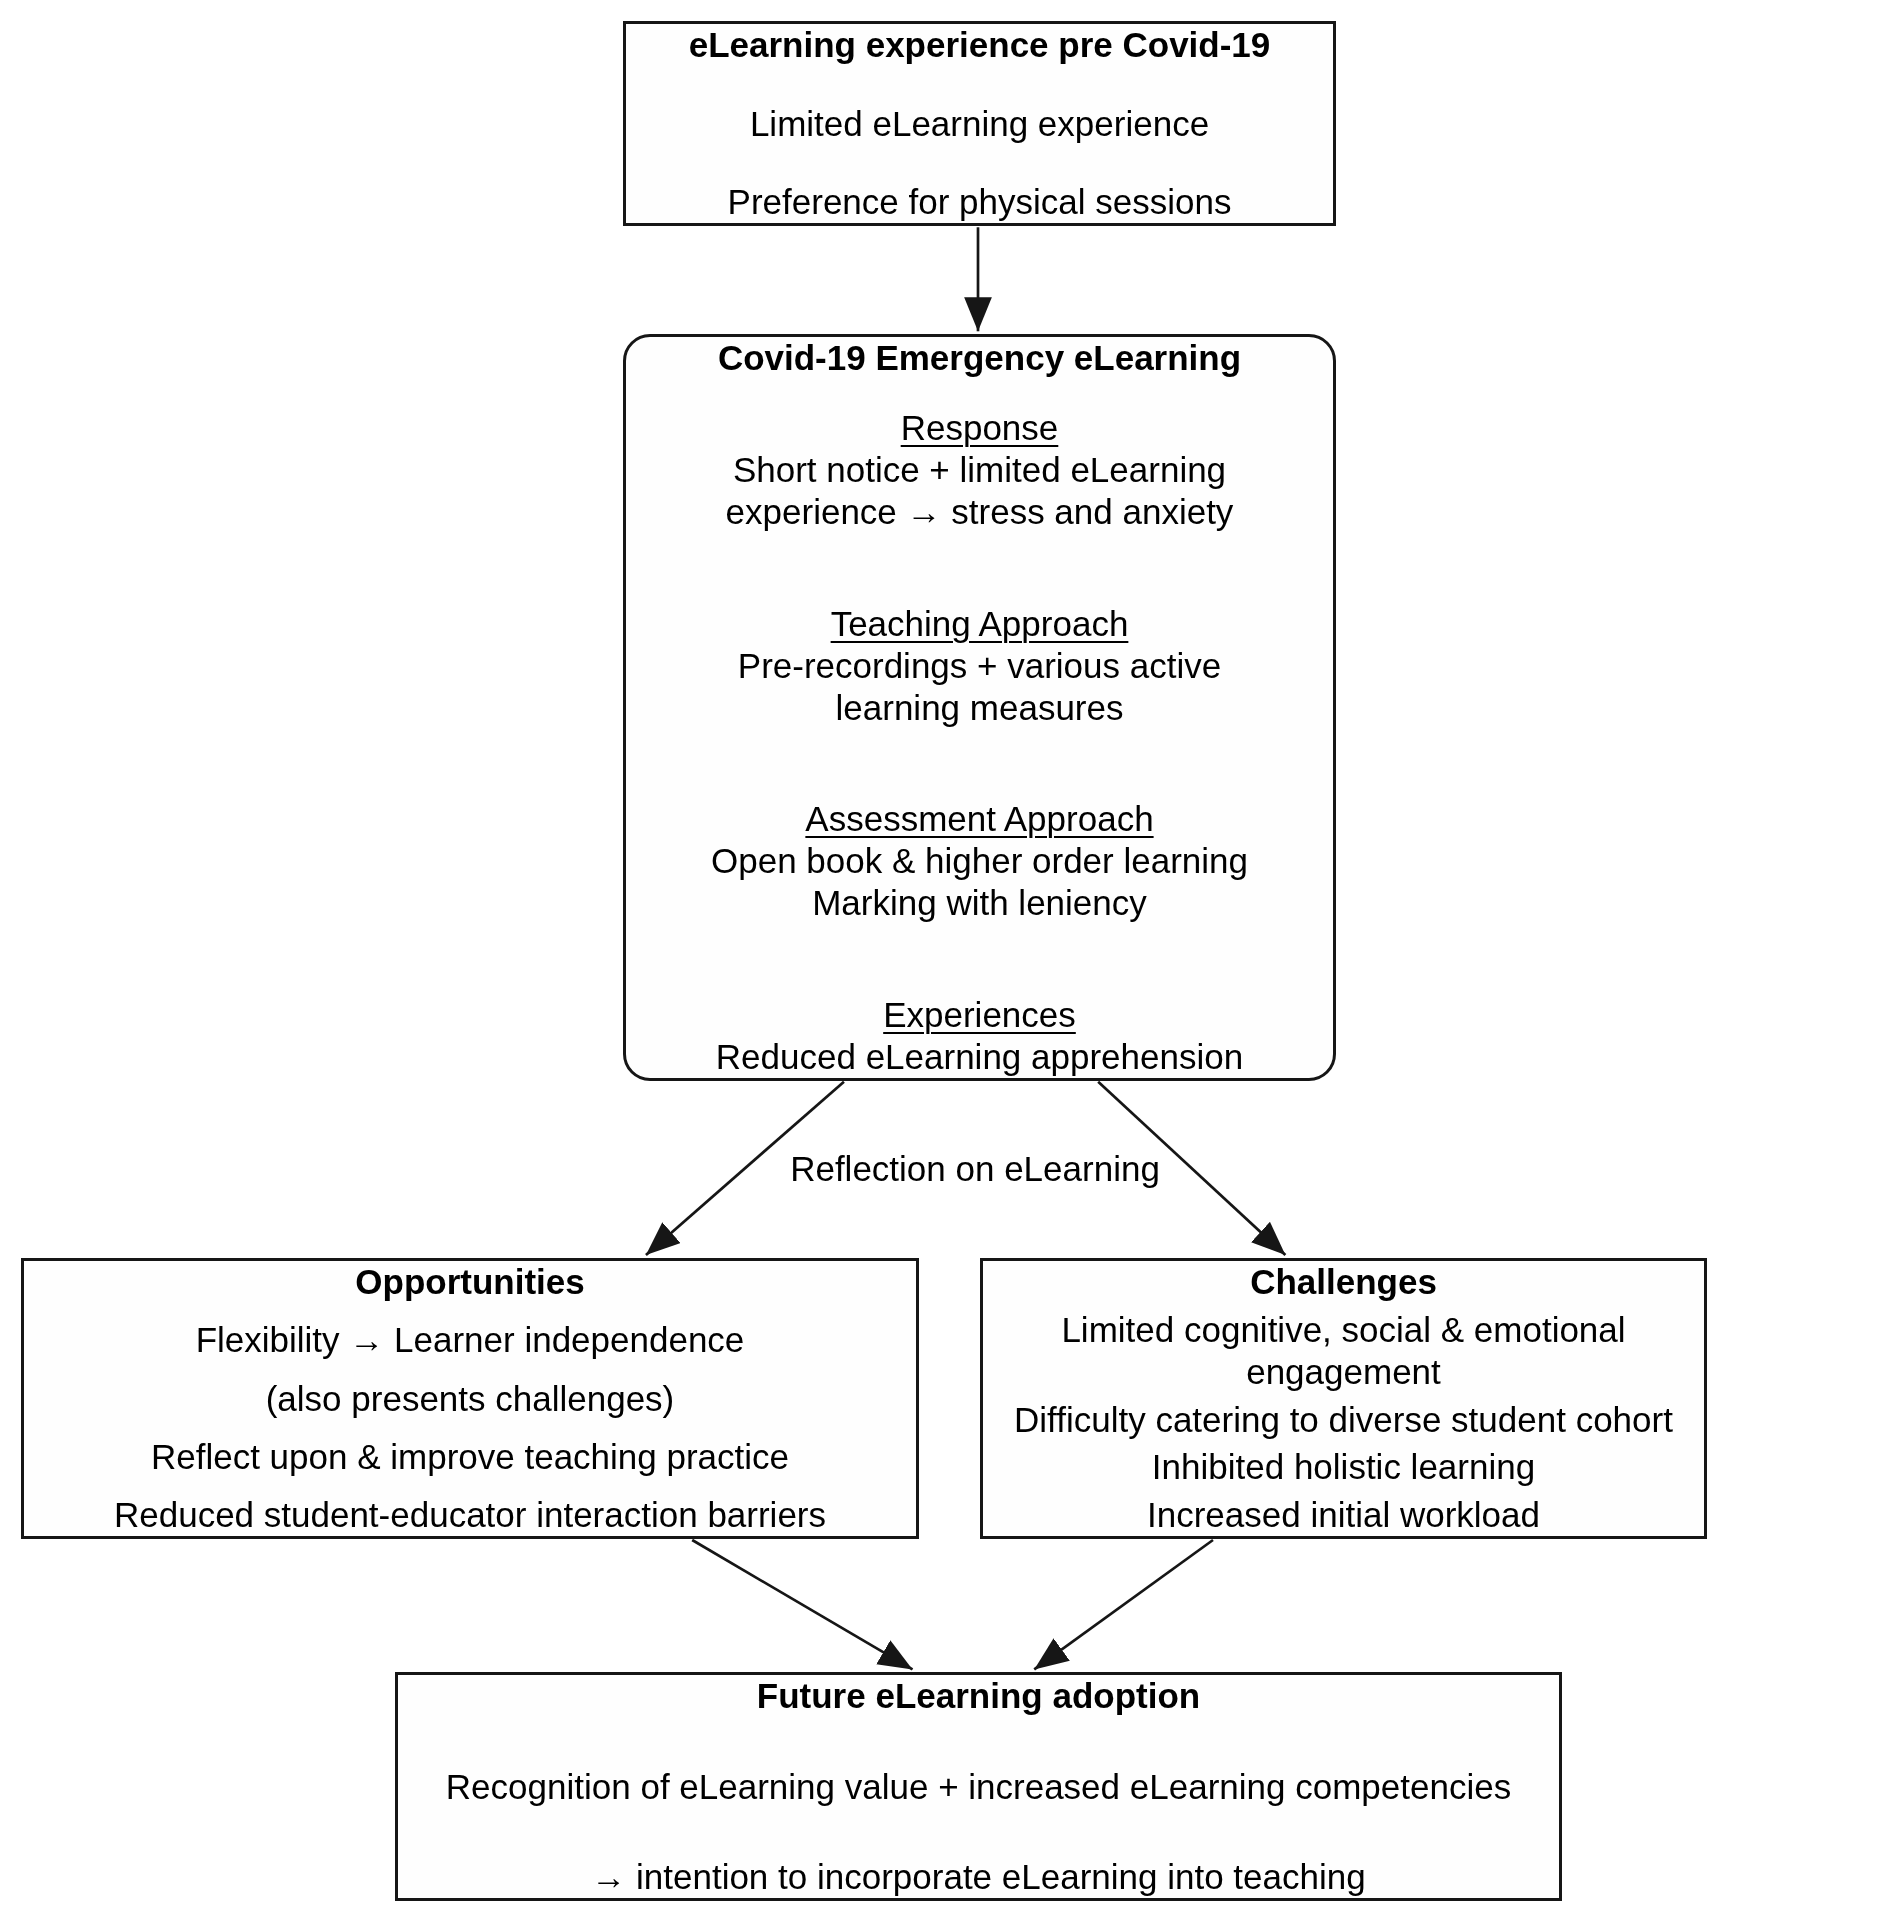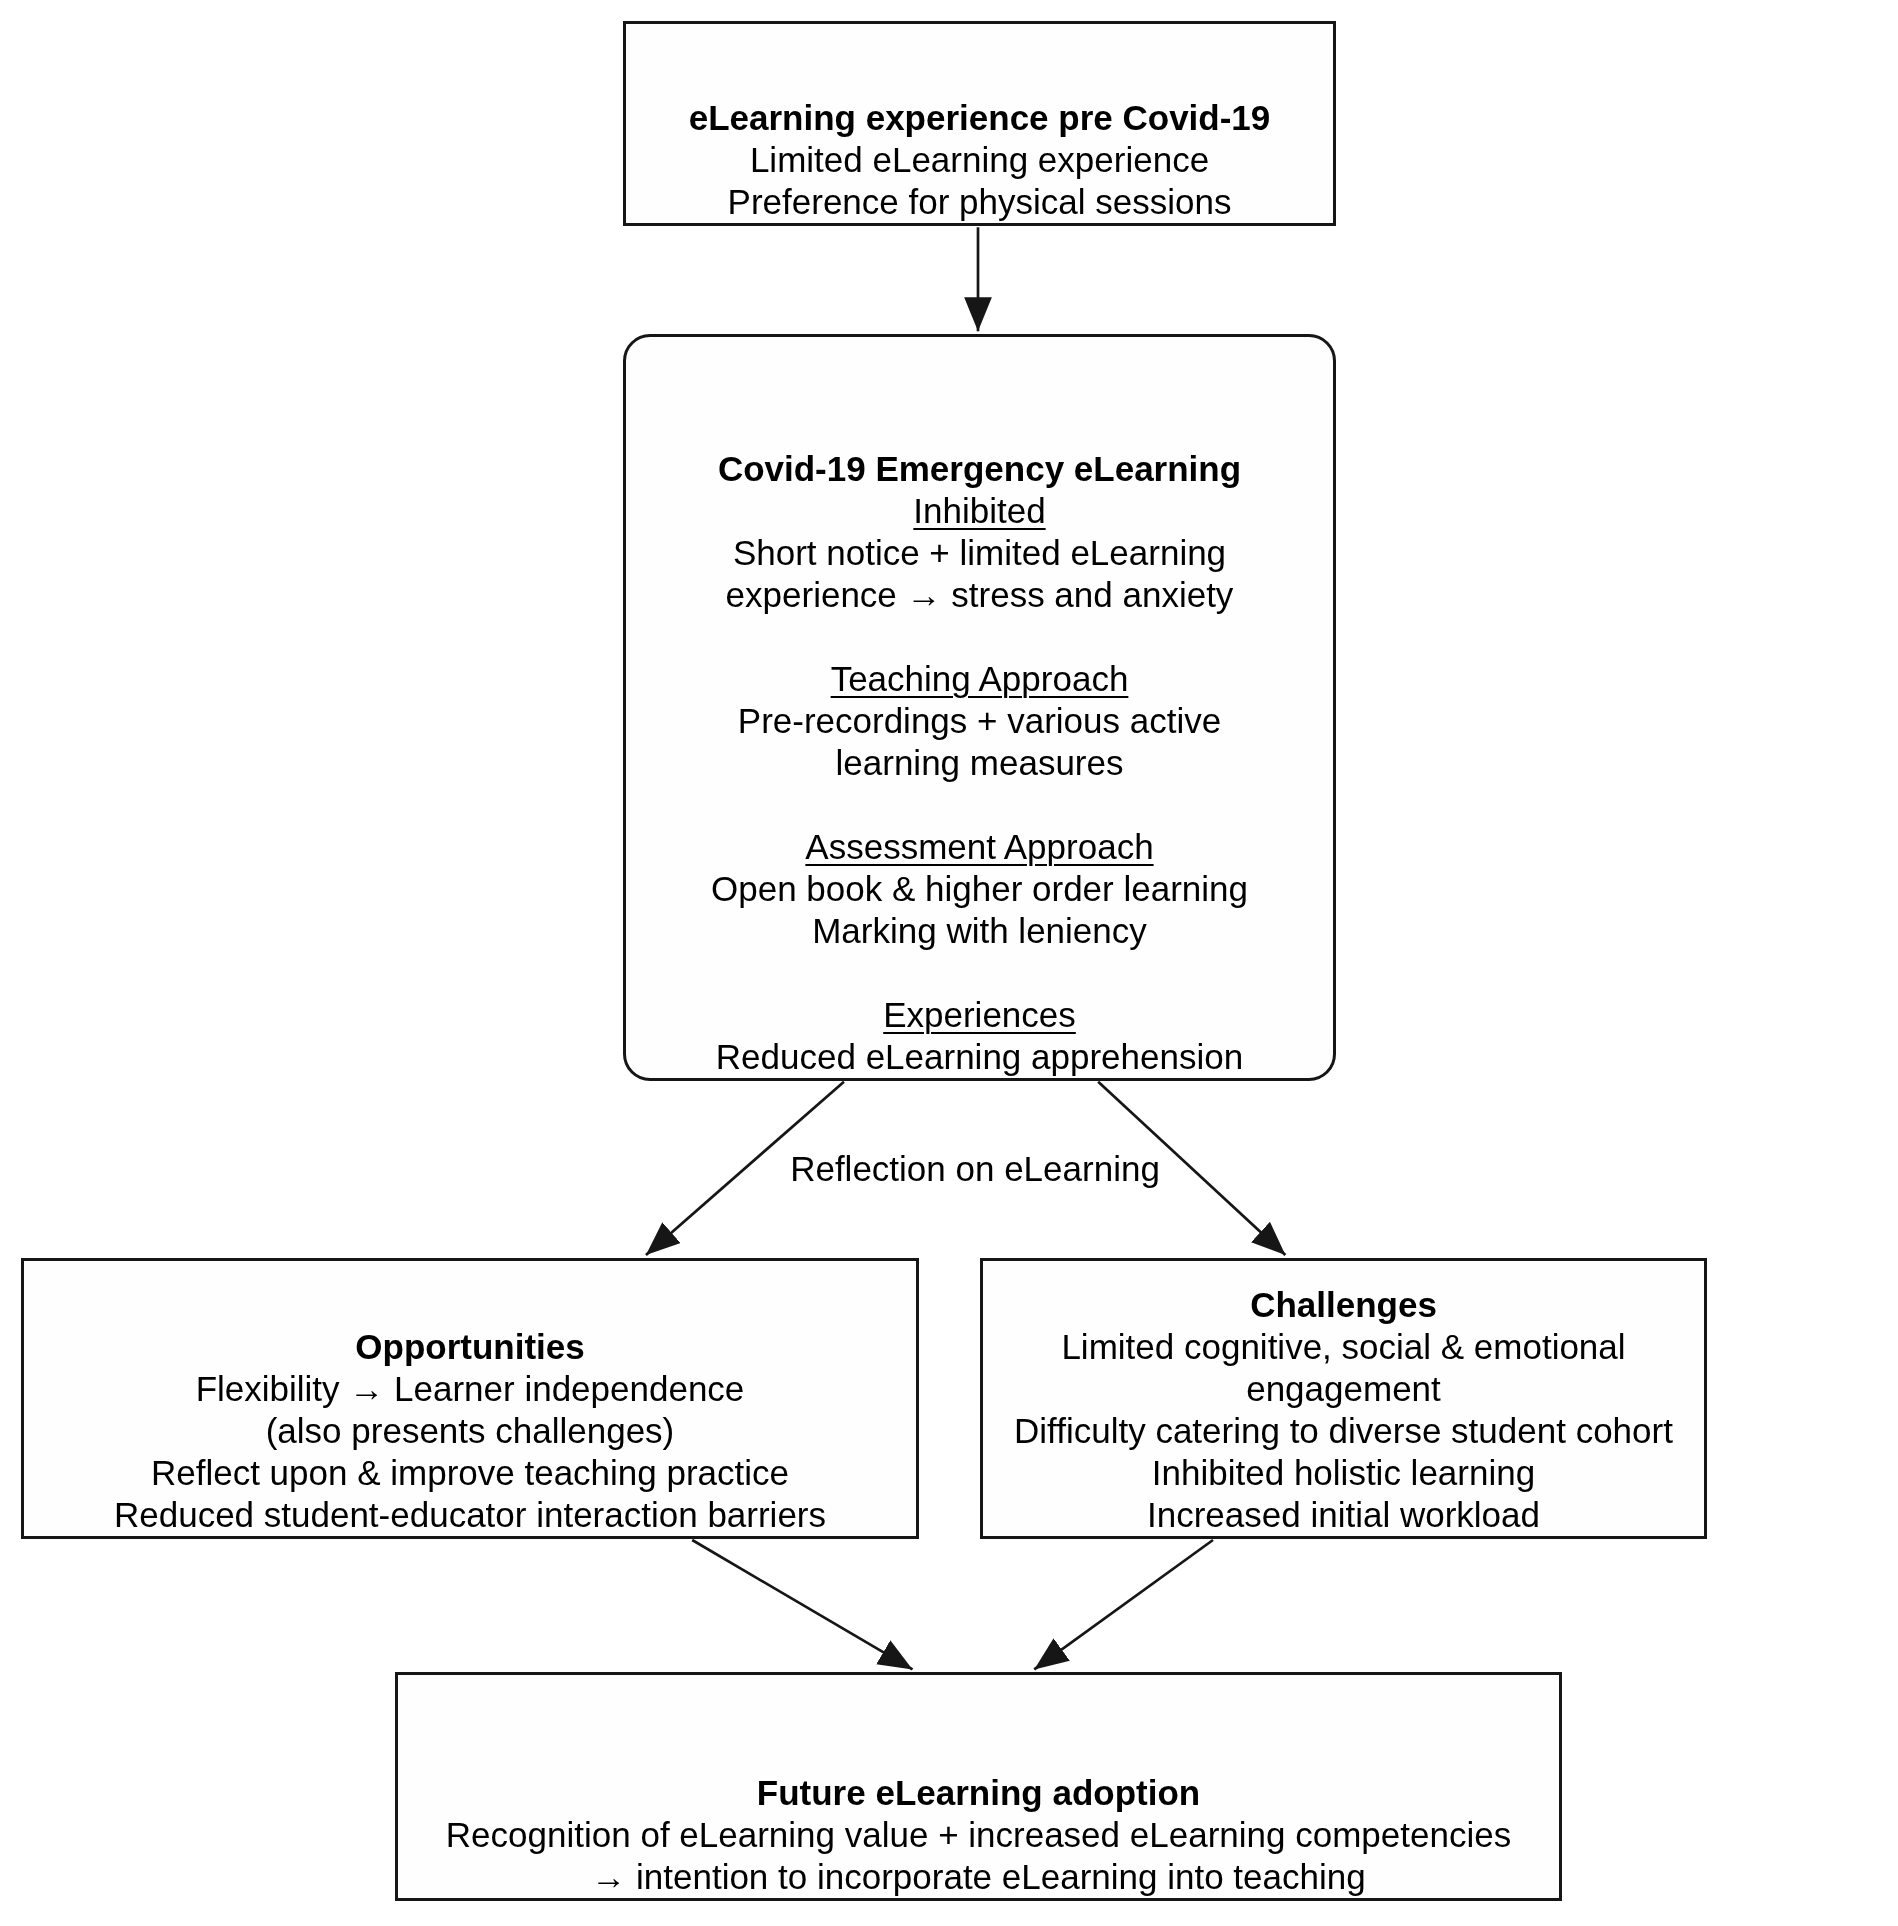--- a/index.html
+++ b/index.html
@@ -11,21 +11,21 @@
     font-family: "Liberation Sans", "DejaVu Sans", sans-serif;
     color: #000000;
   }
   .dbox {
     position: absolute;
     box-sizing: border-box;
     border: 3.1px solid #161616;
     background: #fefefe;
     display: flex;
     flex-direction: column;
-    justify-content: flex-end;
+    justify-content: space-between;
     align-items: center;
     text-align: center;
     font-size: 35px;
     line-height: 42px;
   }
   .dbox .title { font-weight: bold; }
   .heading { text-decoration: underline; text-decoration-thickness: 2.3px; text-underline-offset: 5.4px; }
   .section { margin-top: 42px; }
   .section.first { margin-top: 0; }
   #box-pre        { left: 623px;  top: 21px;   width: 713px;  height: 205px; }
@@ -68,21 +68,21 @@
 
   <div class="dbox" id="box-pre">
     <div class="title">eLearning experience pre Covid-19</div>
     <div>Limited eLearning experience</div>
     <div>Preference for physical sessions</div>
   </div>
 
   <div class="dbox" id="box-emergency">
     <div class="title">Covid-19 Emergency eLearning</div>
     <div class="section first">
-      <div class="heading">Inhibited</div>
+      <div class="heading">Response</div>
       <div>Short notice + limited eLearning</div>
       <div>experience → stress and anxiety</div>
     </div>
     <div class="section">
       <div class="heading">Teaching Approach</div>
       <div>Pre-recordings + various active</div>
       <div>learning measures</div>
     </div>
     <div class="section">
       <div class="heading">Assessment Approach</div>

